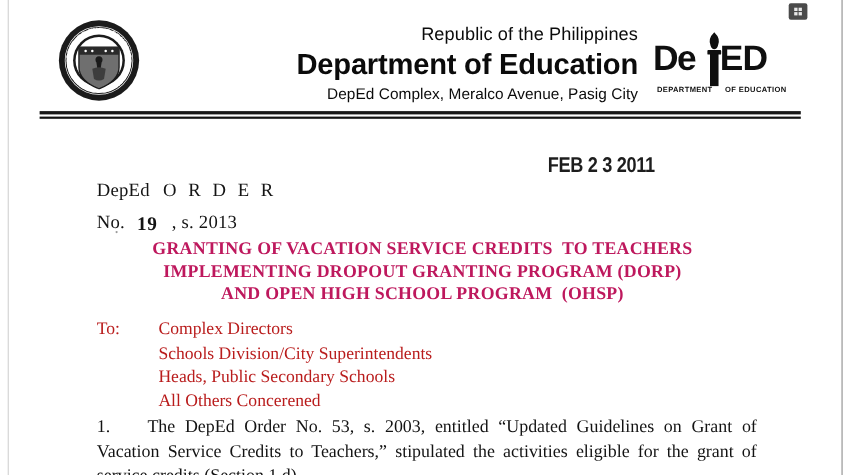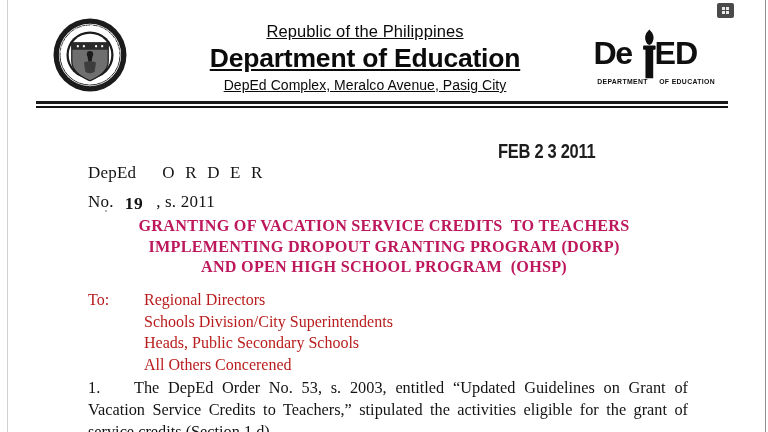--- a/index.html
+++ b/index.html
@@ -86,24 +86,23 @@
     left: 592px;
     top: 27px;
     width: 126px;
     height: 62px;
   }
   #letterhead-text {
     position: absolute;
     left: 150px;
     top: 21px;
     width: 430px;
-    text-align: center;
+    text-align: right;
     font-family: "Liberation Sans", "DejaVu Sans", sans-serif;
     color: #0b0b0b;
-    text-decoration: underline;
   }
   .lh-republic {
     font-size: 16.5px;
     line-height: 21px;
     letter-spacing: 0.1px;
   }
   .lh-dept {
     font-size: 26.5px;
     font-weight: bold;
     line-height: 31px;
@@ -160,21 +159,21 @@
   #order-block {
     position: absolute;
     left: 88px;
     top: 162px;
     font-size: 17px;
     line-height: 22px;
     color: #141414;
   }
   .order-line1 .ord-label { letter-spacing: 0.2px; }
   .order-line1 .ord-word {
-    margin-left: 26px;
+    margin-left: 12px;
     letter-spacing: 3.2px;
   }
   .order-line2 {
     display: flex;
     align-items: baseline;
     margin-top: 6px;
   }
   .order-line2 .no-label { letter-spacing: 0.2px; }
   .order-line2 .no-value {
     font-weight: bold;
@@ -319,35 +318,35 @@
 
   <div id="date-stamp">FEB 2 3 2011</div>
 
   <div id="order-block">
     <div class="order-line1">
       <span class="ord-label">DepEd</span><span class="ord-word">O R D E R</span>
     </div>
     <div class="order-line2">
       <span class="no-label">No.</span>
       <span class="no-value">19</span>
-      <span class="no-series">, s. 2011</span>
+      <span class="no-series">, s. 2013</span>
     </div>
   </div>
 
   <div class="title-speck"></div>
   <div id="doc-title">
     <span class="tline">GRANTING OF VACATION SERVICE CREDITS  TO TEACHERS</span>
     <span class="tline">IMPLEMENTING DROPOUT GRANTING PROGRAM (DORP)</span>
     <span class="tline">AND OPEN HIGH SCHOOL PROGRAM  (OHSP)</span>
   </div>
 
   <div id="addressee">
     <span class="to-label">To:</span>
     <span class="to-list">
-      <span>Regional Directors</span>
+      <span>Complex Directors</span>
       <span>Schools Division/City Superintendents</span>
       <span>Heads, Public Secondary Schools</span>
       <span>All Others Concerened</span>
     </span>
   </div>
 
   <div id="body-text">
     <span class="para-num">1.</span><span>The DepEd Order No. 53, s. 2003, entitled “Updated Guidelines on Grant of Vacation Service Credits to Teachers,” stipulated the activities eligible for the grant of service credits (Section 1.d).</span>
   </div>
 

